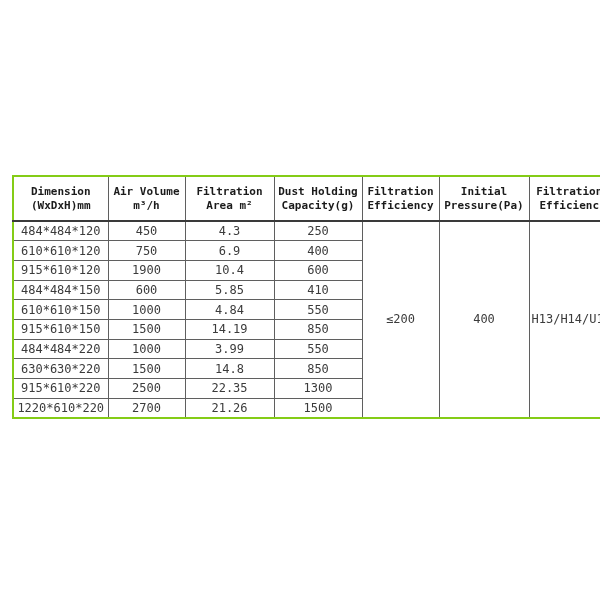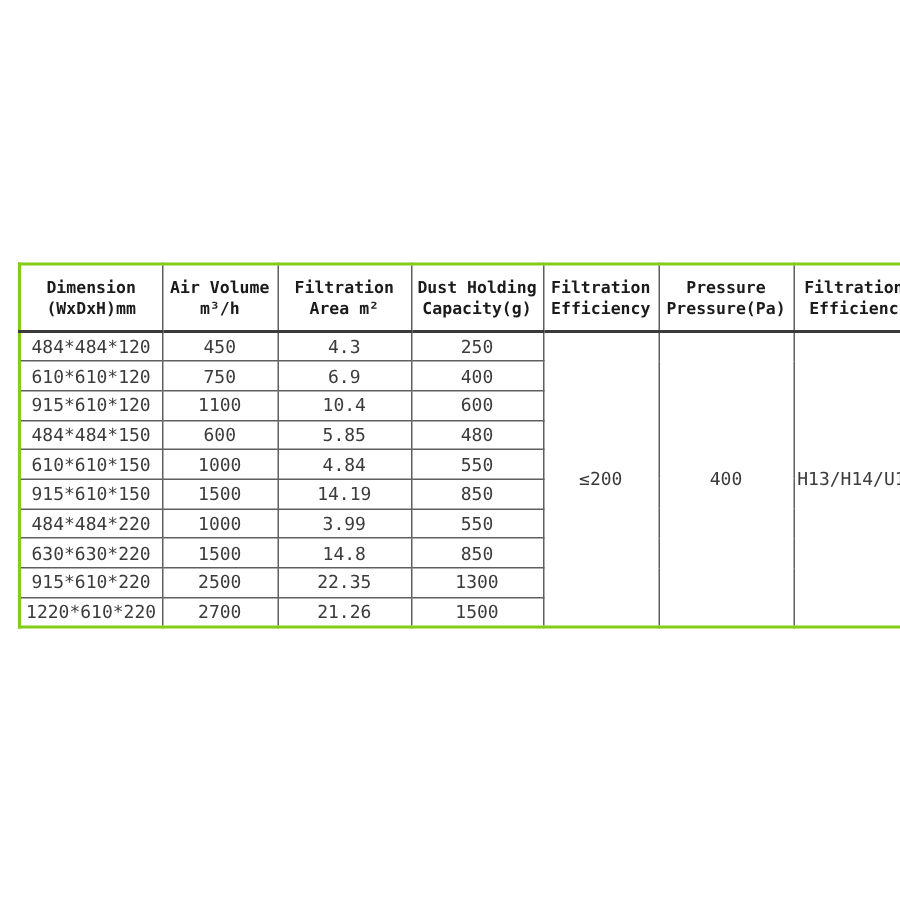--- a/index.html
+++ b/index.html
@@ -77,21 +77,21 @@
         </th>
         <th>
           <span class="hline">Dust Holding</span>
           <span class="hline">Capacity(g)</span>
         </th>
         <th>
           <span class="hline">Filtration</span>
           <span class="hline">Efficiency</span>
         </th>
         <th>
-          <span class="hline">Pressure</span>
+          <span class="hline">Initial</span>
           <span class="hline">Pressure(Pa)</span>
         </th>
         <th class="left">
           <span class="hline">Filtration</span>
           <span class="hline">Efficienc</span>
         </th>
       </tr>
     </thead>
     <tbody>
       <tr>
@@ -104,29 +104,29 @@
         <td rowspan="10" class="left">H13/H14/U15</td>
       </tr>
       <tr>
         <td>610*610*120</td>
         <td>750</td>
         <td>6.9</td>
         <td>400</td>
       </tr>
       <tr>
         <td>915*610*120</td>
-        <td>1100</td>
+        <td>1900</td>
         <td>10.4</td>
         <td>600</td>
       </tr>
       <tr>
         <td>484*484*150</td>
         <td>600</td>
         <td>5.85</td>
-        <td>480</td>
+        <td>410</td>
       </tr>
       <tr>
         <td>610*610*150</td>
         <td>1000</td>
         <td>4.84</td>
         <td>550</td>
       </tr>
       <tr>
         <td>915*610*150</td>
         <td>1500</td>

